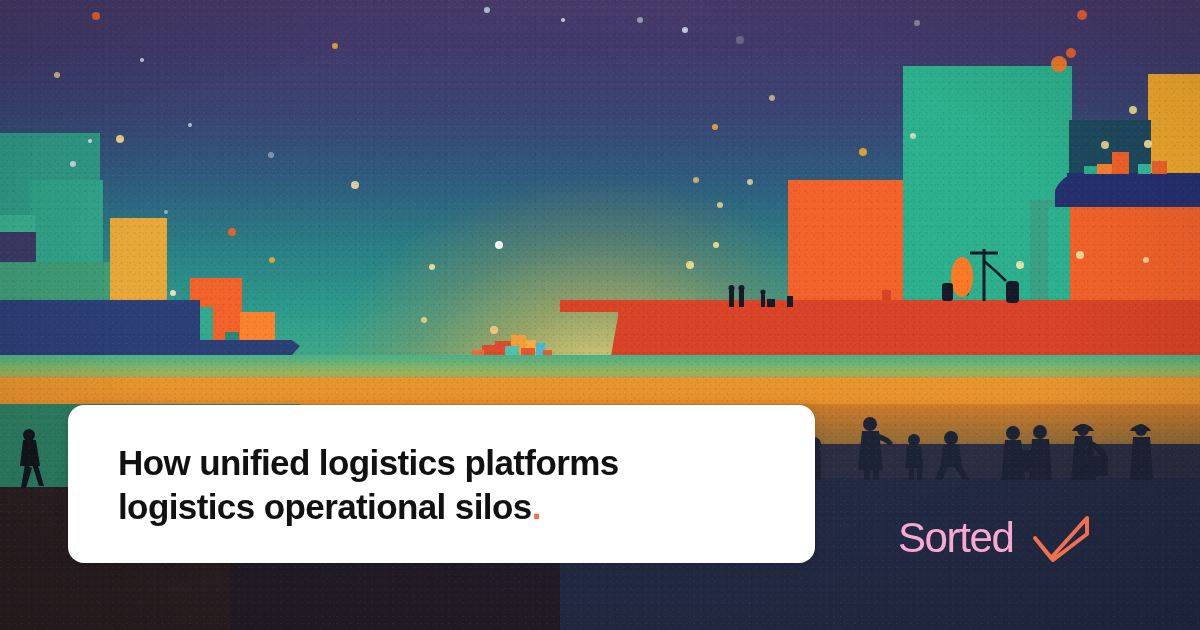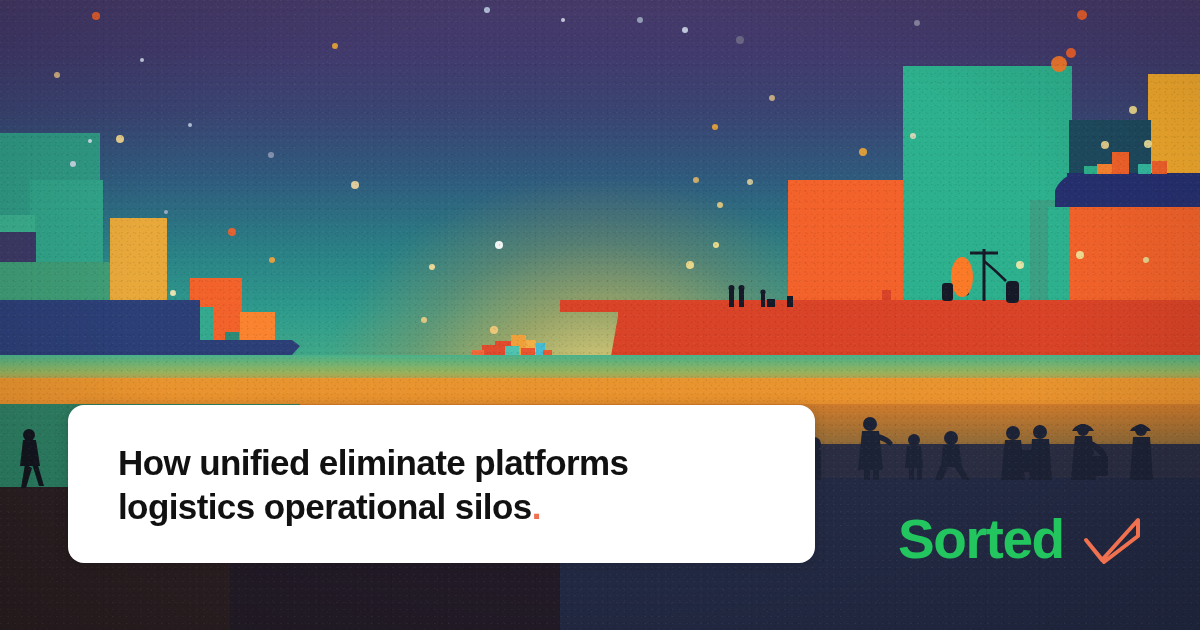--- a/index.html
+++ b/index.html
@@ -124,24 +124,24 @@
 
   
   .logo {
     position: absolute;
     left: 898px; top: 512px;
     display: flex;
     align-items: center;
     gap: 18px;
   }
   .logo-word {
-    font-size: 55px;
-    font-weight: 700;
+    font-size: 42px;
+    font-weight: 400;
     letter-spacing: -1.4px;
-    color: #22c55e;
+    color: #f9a8d4;
     line-height: 1;
     font-family: "Liberation Sans", sans-serif;
   }
   .logo-mark { display: block; }
 </style>
 </head>
 <body>
 
 <div id="card">
 
@@ -335,21 +335,21 @@
         <div class="dot" style="left: 1076px; top: 251px; width: 8px; height: 8px; background: rgb(239, 227, 154); opacity: 0.92;"></div>
         <div class="dot" style="left: 1143px; top: 257px; width: 6px; height: 6px; background: rgb(229, 218, 147); opacity: 0.92;"></div>
       </div>
 
     <div class="grain"></div>
     <div class="vignette"></div>
   </div>
 
   <div class="title-card">
     <div class="title-text">
-      <span>How unified eliminate platforms</span><br>
+      <span>How unified logistics platforms</span><br>
       <span>logistics operational silos</span><span class="title-dot">.</span>
     </div>
   </div>
 
   <div class="logo">
     <div class="logo-word">Sorted</div>
     <svg class="logo-mark" width="60" height="52" viewBox="0 0 60 52">
       <path d="M4 26 L20 46 L56 6 L56 22 L22 48 Z" fill="none" stroke="#f0714f" stroke-width="4" stroke-linejoin="round" stroke-linecap="round"></path>
     </svg>
   </div>

